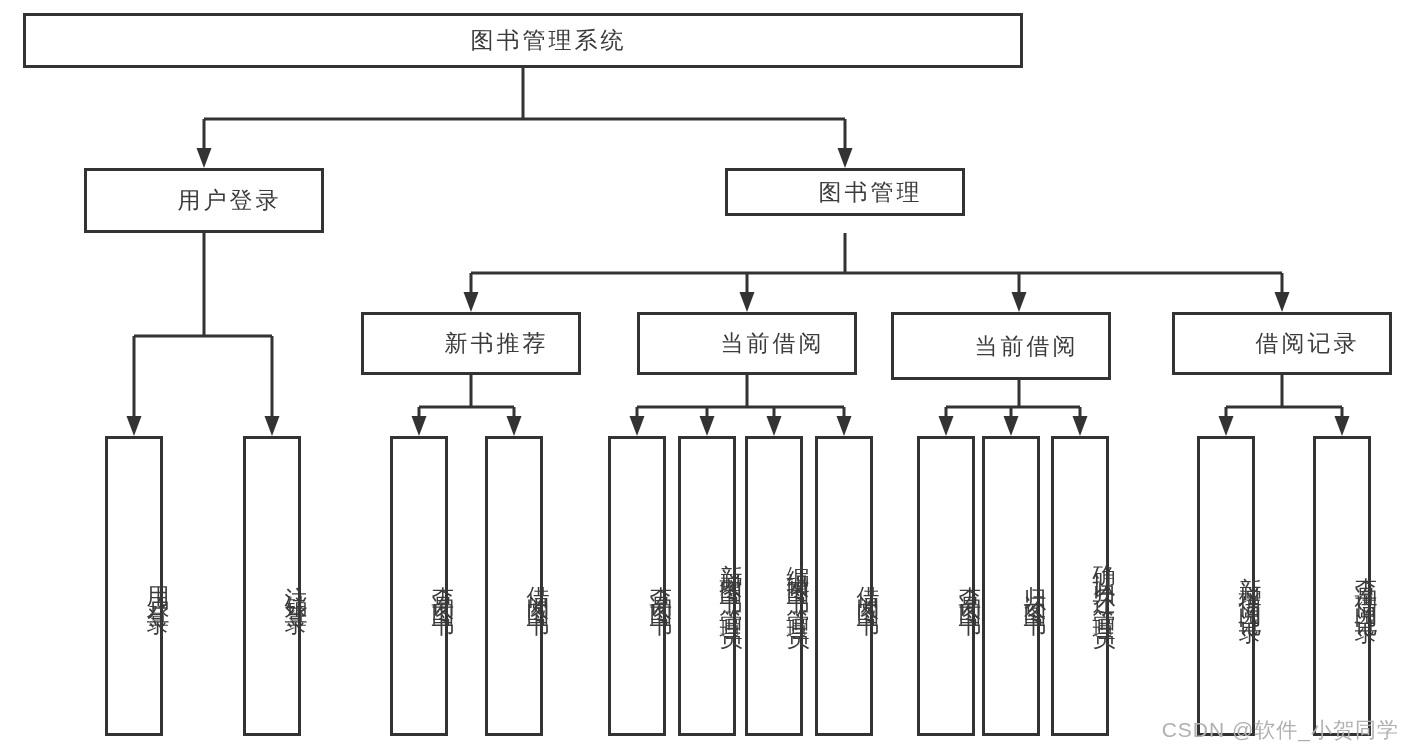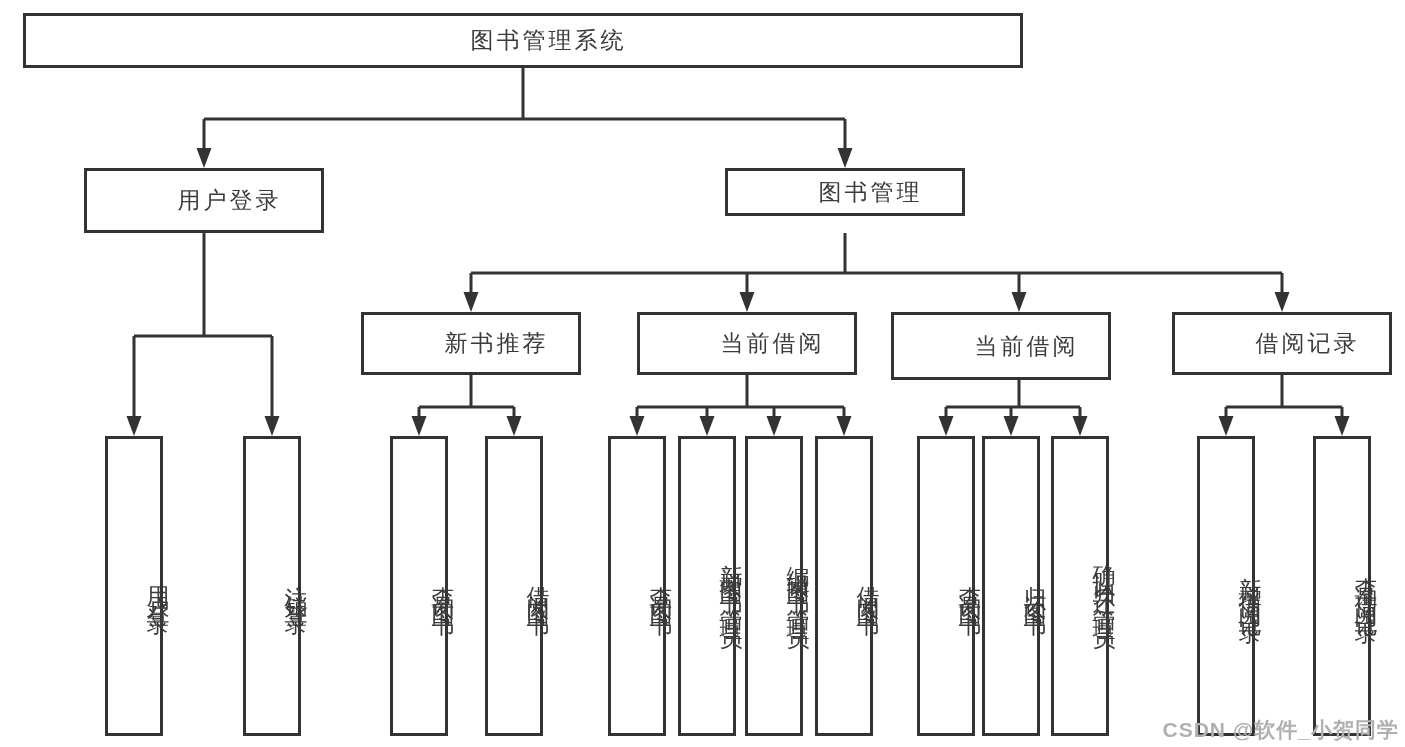--- a/index.html
+++ b/index.html
@@ -44,21 +44,20 @@
     color: #3b3b3b;
   }
   .watermark {
     position: absolute;
     right: 6px;
     bottom: 3px;
     font-size: 21px;
     letter-spacing: 1px;
     color: #b0b0b0;
     white-space: nowrap;
-    font-weight: bold;
   }
 </style>
 </head>
 <body>
 
 <div class="canvas">
 
   <svg class="lines-svg" viewBox="0 0 1405 747" xmlns="http://www.w3.org/2000/svg">
     <path fill="none" stroke="#333333" stroke-width="3" d="M523 68 V119 M204 119 H845 M204 119 V150 M845 119 V150
          M204 233 V336 M134 336 H272 M134 336 V418 M272 336 V418

